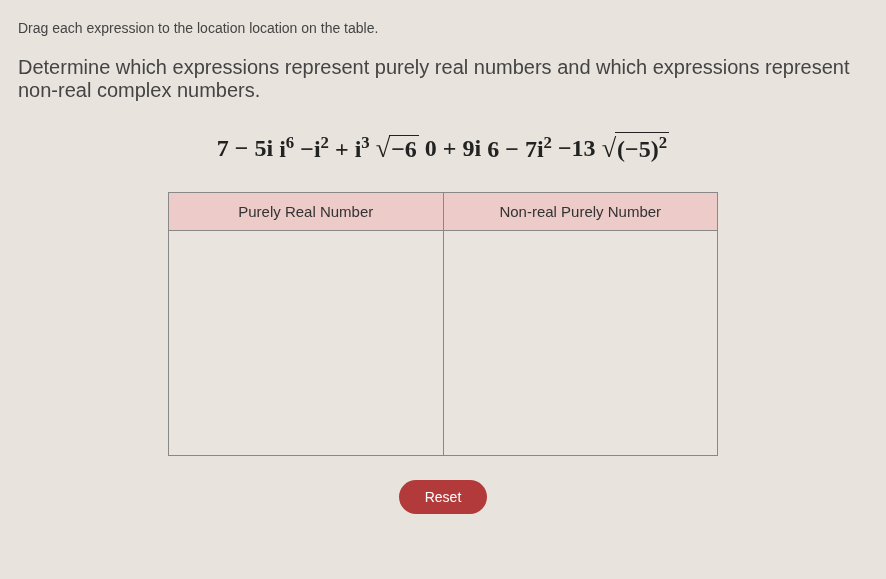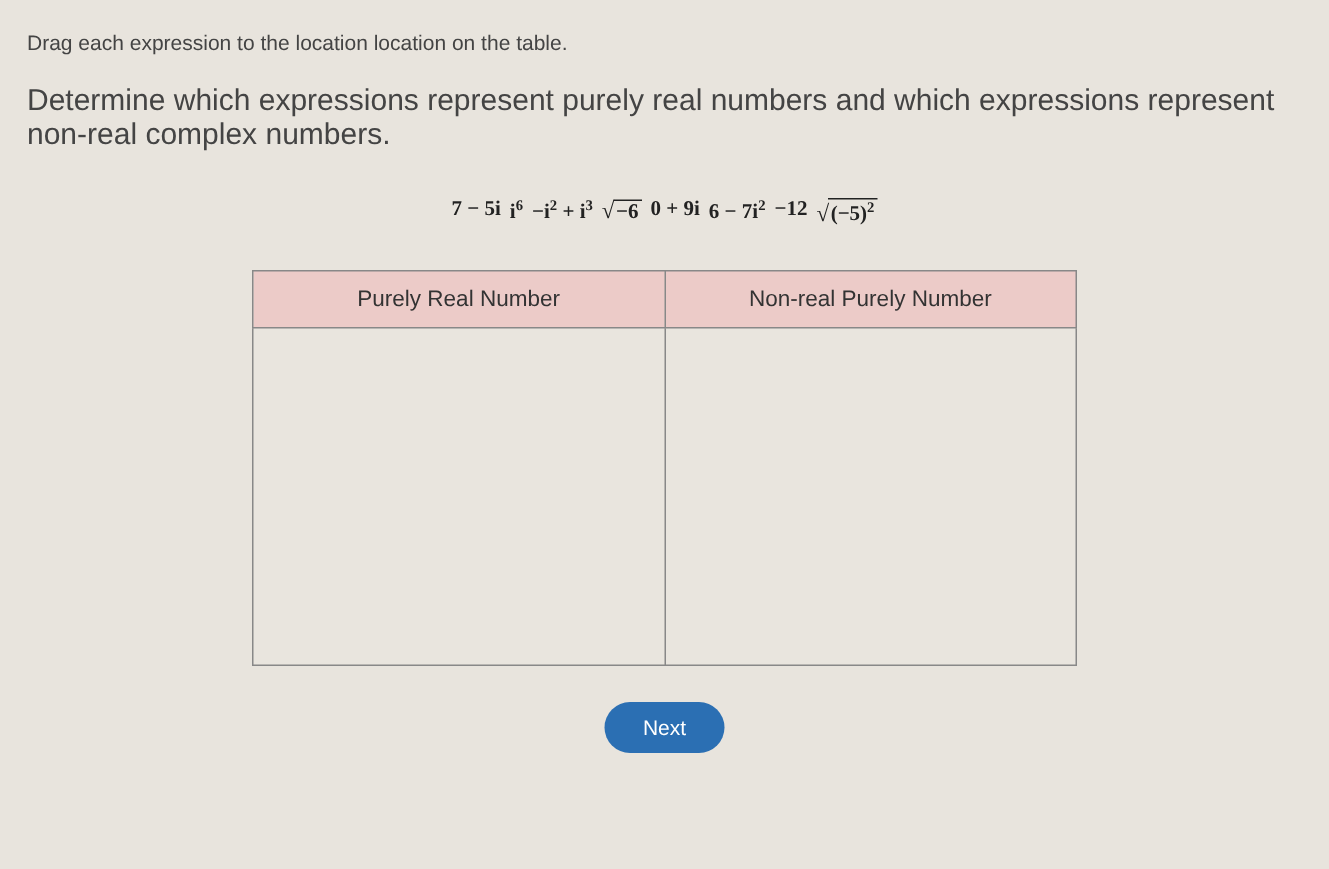--- a/index.html
+++ b/index.html
@@ -22,24 +22,25 @@
       margin-bottom: 20px;
     }
     .instruction-2 {
       font-size: 20px;
       color: #444;
       margin-bottom: 30px;
     }
     .expressions-row {
       display: flex;
       justify-content: center;
+      align-items: center;
       gap: 6px;
       margin-bottom: 28px;
       font-family: 'Times New Roman', serif;
-      font-size: 14px;
+      font-size: 24px;
       font-weight: bold;
       color: #222;
     }
     .expr {
       cursor: move;
       white-space: nowrap;
     }
     .table-wrap {
       display: flex;
       justify-content: center;
@@ -124,21 +125,21 @@
   <span class="expr">
     <span class="sqrt"><span class="sqrt-content">−6</span></span>
   </span>
 
   <span class="expr">0 + 9i</span>
 
   <span class="expr">
     <span>6 − 7i</span><sup>2</sup>
   </span>
 
-  <span class="expr">−12</span>
+  <span class="expr">−13</span>
 
   <span class="expr">
     <span class="sqrt"><span class="sqrt-content"><span>(−5)</span><sup>2</sup></span></span>
   </span>
 </div>
 
 <div class="table-wrap">
   <table class="drop-table">
     <thead>
       <tr>
@@ -149,14 +150,14 @@
     <tbody>
       <tr>
         <td></td>
         <td></td>
       </tr>
     </tbody>
   </table>
 </div>
 
 <div class="buttons-row">
-  <button class="btn btn-next">Next</button>
+  <button class="btn btn-reset">Reset</button>
 </div>
 
 </body></html>

